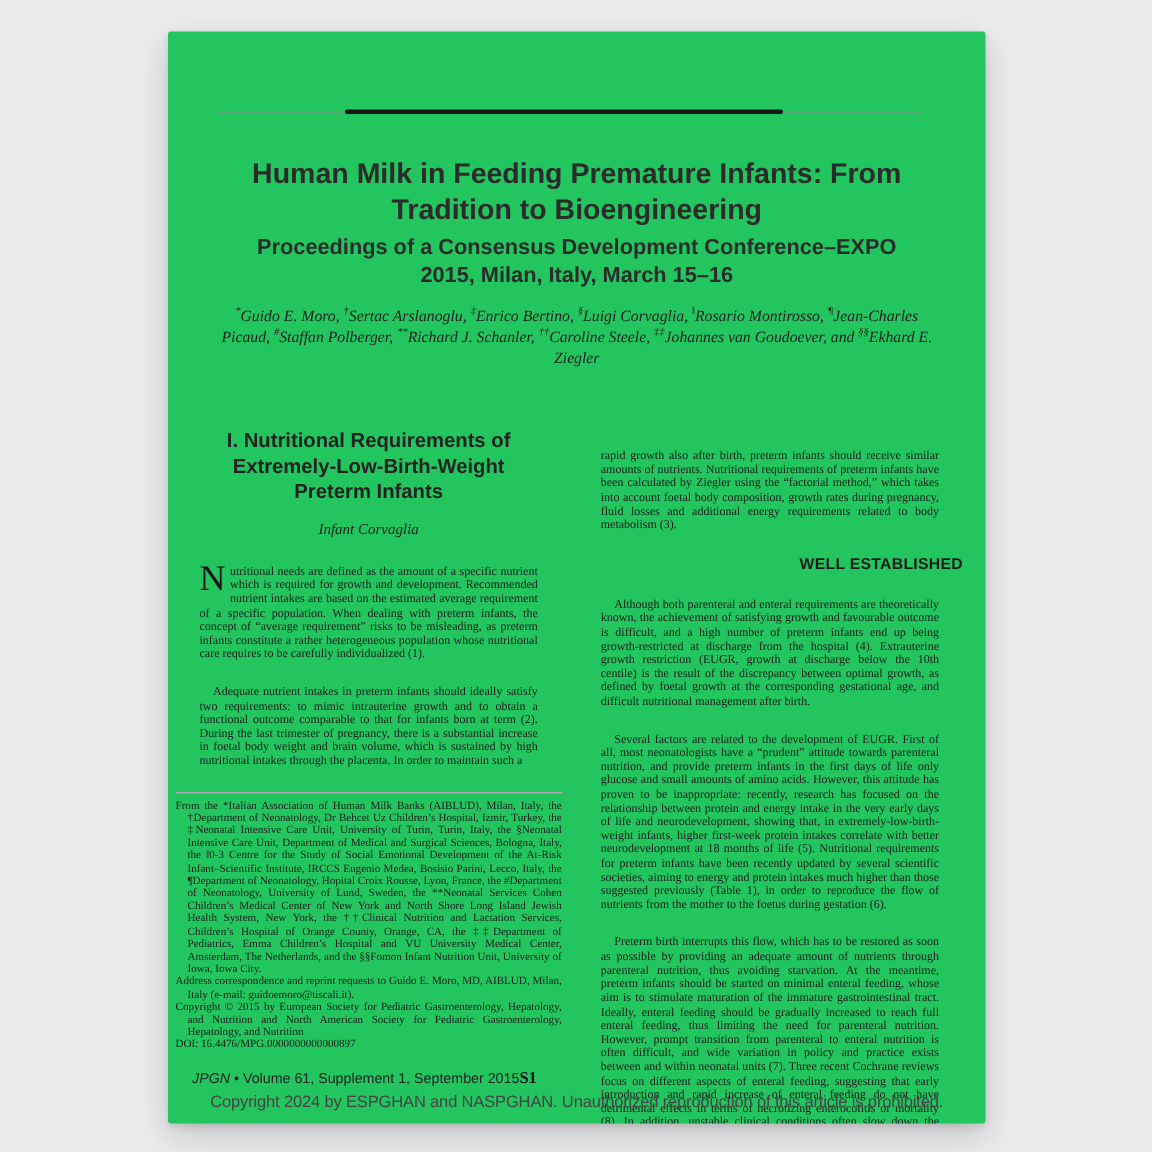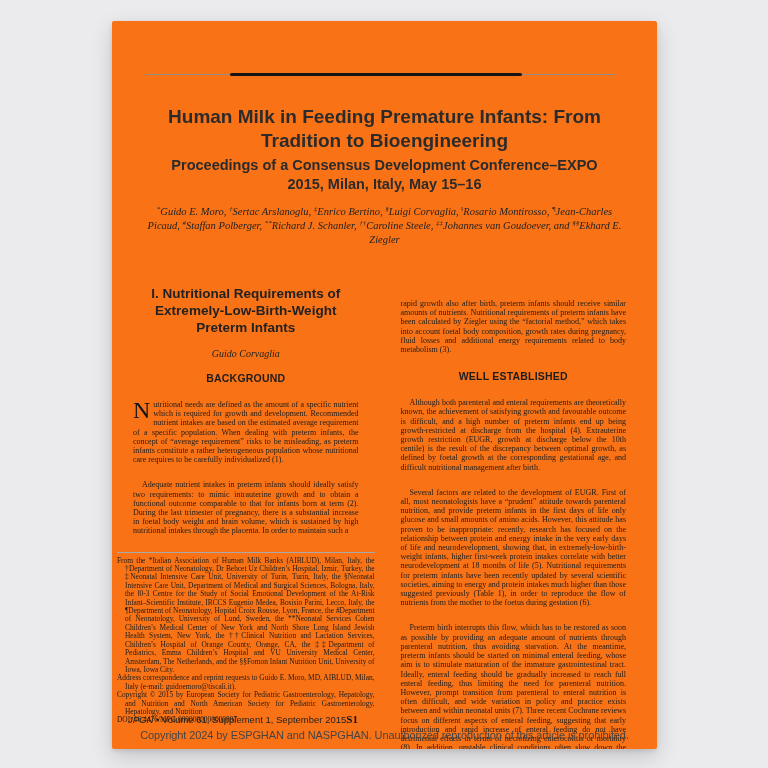--- a/index.html
+++ b/index.html
@@ -1,18 +1,18 @@
 <!DOCTYPE html>
 <html><head>
 <meta charset="utf-8">
 <style>
   html,body{margin:0;padding:0;background:#e9e9eb;}
   .canvas{position:relative;width:768px;height:768px;background:#ebebed;overflow:hidden;
           font-family:"Liberation Sans","DejaVu Sans",sans-serif;}
-  .page{position:absolute;left:112px;top:21px;width:545px;height:728px;background:#f97316;
+  .page{position:absolute;left:112px;top:21px;width:545px;height:728px;background:#22c55e;
         border-radius:2px;box-shadow:0 8px 22px rgba(0,0,0,0.16),0 2px 5px rgba(0,0,0,0.10);
         overflow:hidden;}
   
   .rule{position:absolute;top:52px;left:33px;width:470px;height:3px;}
   .rule .thin{position:absolute;top:1px;left:0;width:100%;height:1px;background:#8d8d8d;}
   .rule .thick{position:absolute;top:0;left:85px;width:292px;height:3px;background:#161616;border-radius:2px;}
   
   .title-block{position:absolute;top:84px;left:0;right:0;text-align:center;color:#2b2b2b;}
   .title{font-size:19px;line-height:24px;font-weight:600;max-width:482px;margin:0 auto;letter-spacing:0;}
   .subtitle{font-size:14.5px;line-height:19px;font-weight:600;max-width:452px;margin:3px auto 0;}
@@ -20,21 +20,21 @@
            font-size:10.5px;line-height:14px;color:#222;max-width:474px;margin:11px auto 0;}
   .authors sup{font-size:7px;line-height:0;font-style:italic;}
   
   .columns{position:absolute;top:262px;left:5px;right:15px;display:flex;gap:10px;}
   .col{flex:1;min-width:0;}
   .section-title{font-size:13.5px;line-height:17px;font-weight:600;color:#222;
                  text-align:center;margin:2px 20px 0;}
   .section-author{font-family:"Liberation Serif","DejaVu Serif",serif;font-style:italic;
                   font-size:10px;line-height:12px;color:#222;text-align:center;margin-top:12px;}
   .col-heading{font-size:10.5px;font-weight:700;letter-spacing:0.2px;color:#1d1d1d;
-               text-align:center;margin-top:12px;}
+               text-align:right;margin-top:12px;}
   .body-text{font-family:"Liberation Serif","DejaVu Serif",serif;font-size:8px;line-height:9.2px;
              color:#1c1c1c;text-align:justify;}
   .body-text p{margin:16px;}
   .body-text p.indent{text-indent:9px;}
   .left .body-text{margin-top:5px;}
   .right .body-text.first{margin-top:0;}
   .right .col-heading{margin-top:10px;}
   .right .after-heading{margin-top:5px;}
   .dropcap{float:left;font-size:24px;line-height:18px;padding:1px 3px 0 0;font-weight:400;color:#141414;}
   
@@ -58,30 +58,29 @@
 <div class="canvas">
   <div class="page">
 
     <div class="rule">
       <div class="thin"></div>
       <div class="thick"></div>
     </div>
 
     <div class="title-block">
       <div class="title">Human Milk in Feeding Premature Infants: From Tradition to Bioengineering</div>
-      <div class="subtitle">Proceedings of a Consensus Development Conference–EXPO 2015, Milan, Italy, May 15–16</div>
+      <div class="subtitle">Proceedings of a Consensus Development Conference–EXPO 2015, Milan, Italy, March 15–16</div>
       <div class="authors"><sup>*</sup>Guido E. Moro, <sup>†</sup>Sertac Arslanoglu, <sup>‡</sup>Enrico Bertino, <sup>§</sup>Luigi Corvaglia, <sup>‖</sup>Rosario Montirosso, <sup>¶</sup>Jean-Charles Picaud, <sup>#</sup>Staffan Polberger, <sup>**</sup>Richard J. Schanler, <sup>††</sup>Caroline Steele, <sup>‡‡</sup>Johannes van Goudoever, and <sup>§§</sup>Ekhard E. Ziegler</div>
     </div>
 
     <div class="columns">
 
       <div class="col left">
         <div class="section-title">I. Nutritional Requirements of Extremely-Low-Birth-Weight Preterm Infants</div>
-        <div class="section-author">Guido Corvaglia</div>
-        <div class="col-heading">BACKGROUND</div>
+        <div class="section-author">Infant Corvaglia</div>
         <div class="body-text">
           <p><span class="dropcap">N</span><span>utritional needs are defined as the amount of a specific nutrient which is required for growth and development. Recommended nutrient intakes are based on the estimated average requirement of a specific population. When dealing with preterm infants, the concept of “average requirement” risks to be misleading, as preterm infants constitute a rather heterogeneous population whose nutritional care requires to be carefully individualized (1).</span></p>
           <p class="indent">Adequate nutrient intakes in preterm infants should ideally satisfy two requirements: to mimic intrauterine growth and to obtain a functional outcome comparable to that for infants born at term (2). During the last trimester of pregnancy, there is a substantial increase in foetal body weight and brain volume, which is sustained by high nutritional intakes through the placenta. In order to maintain such a</p>
         </div>
         <div class="fn-rule"></div>
         <div class="footnotes">
             <div class="fn">From the *Italian Association of Human Milk Banks (AIBLUD), Milan, Italy, the †Department of Neonatology, Dr Behcet Uz Children’s Hospital, Izmir, Turkey, the ‡Neonatal Intensive Care Unit, University of Turin, Turin, Italy, the §Neonatal Intensive Care Unit, Department of Medical and Surgical Sciences, Bologna, Italy, the ‖0-3 Centre for the Study of Social Emotional Development of the At-Risk Infant–Scientific Institute, IRCCS Eugenio Medea, Bosisio Parini, Lecco, Italy, the ¶Department of Neonatology, Hopital Croix Rousse, Lyon, France, the #Department of Neonatology, University of Lund, Sweden, the **Neonatal Services Cohen Children’s Medical Center of New York and North Shore Long Island Jewish Health System, New York, the ††Clinical Nutrition and Lactation Services, Children’s Hospital of Orange County, Orange, CA, the ‡‡Department of Pediatrics, Emma Children’s Hospital and VU University Medical Center, Amsterdam, The Netherlands, and the §§Fomon Infant Nutrition Unit, University of Iowa, Iowa City.</div>
             <div class="fn">Address correspondence and reprint requests to Guido E. Moro, MD, AIBLUD, Milan, Italy (e-mail: guidoemoro@tiscali.it).</div>
             <div class="fn">Copyright © 2015 by European Society for Pediatric Gastroenterology, Hepatology, and Nutrition and North American Society for Pediatric Gastroenterology, Hepatology, and Nutrition</div>
             <div class="fn">DOI: 16.4476/MPG.0000000000000897</div>

